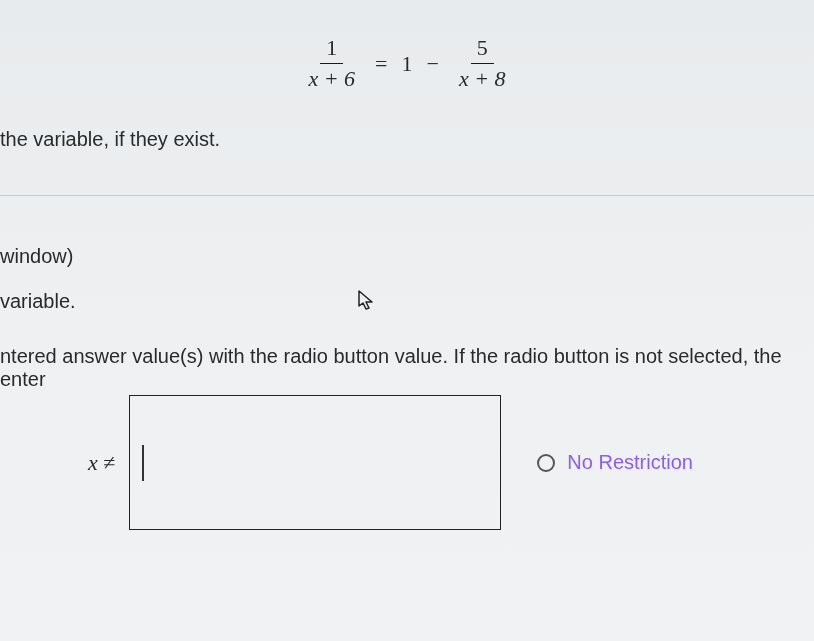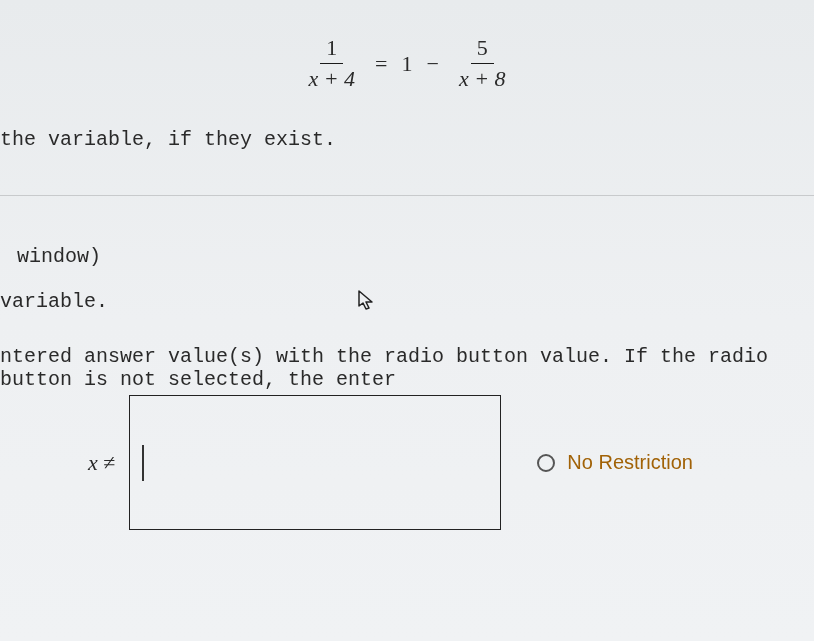--- a/index.html
+++ b/index.html
@@ -44,32 +44,31 @@
       padding: 2px 6px 0 6px;
     }
     .eq-op {
       margin: 0 10px;
       font-style: normal;
     }
     .text-line {
       position: absolute;
       font-size: 20px;
       color: #2a2a2a;
-      font-family: Liberation Mono, monospace;
     }
     .line1 { top: 128px; left: 0; }
     .divider {
       position: absolute;
       top: 195px;
       left: 0;
       width: 814px;
       height: 1px;
       background: rgba(0,0,0,0.15);
     }
-    .line2 { top: 245px; left: 17px; text-align: right; }
+    .line2 { top: 245px; left: 0; text-align: right; }
     .line3 { top: 290px; left: 0; }
     .line4 { top: 345px; left: 0; width: 814px; }
     .answer-area {
       position: absolute;
       top: 395px;
       left: 0;
       width: 814px;
       display: flex;
       align-items: center;
     }
@@ -96,21 +95,21 @@
     .cursor-bar {
       width: 1.5px;
       height: 36px;
       background: #333;
     }
     .radio-group {
       display: flex;
       align-items: center;
       margin-left: 36px;
       font-size: 20px;
-      color: #a16207;
+      color: #8b5cf6;
     }
     .radio-circle {
       width: 18px;
       height: 18px;
       border: 2px solid #555;
       border-radius: 50%;
       margin-right: 12px;
       background: transparent;
       cursor: pointer;
     }
@@ -120,21 +119,21 @@
       left: 358px;
       pointer-events: none;
     }
   </style>
 </head>
 <body>
 
 <div class="equation-row">
   <span class="fraction">
     <span class="num">1</span>
-    <span class="den">x + 4</span>
+    <span class="den">x + 6</span>
   </span>
   <span class="eq-op">=</span>
   <span class="eq-op" style="margin:0 4px;font-style:normal;">1</span>
   <span class="eq-op">−</span>
   <span class="fraction">
     <span class="num">5</span>
     <span class="den">x + 8</span>
   </span>
 </div>
 

